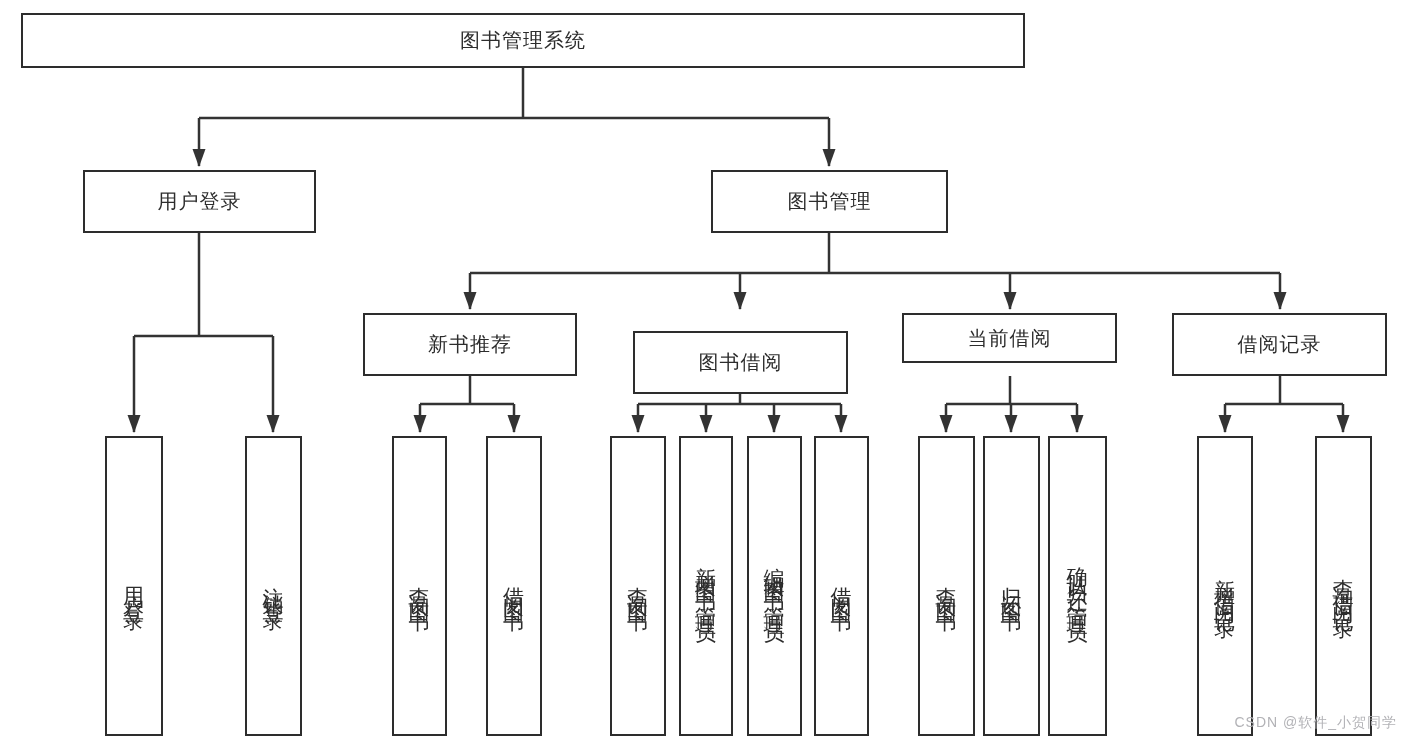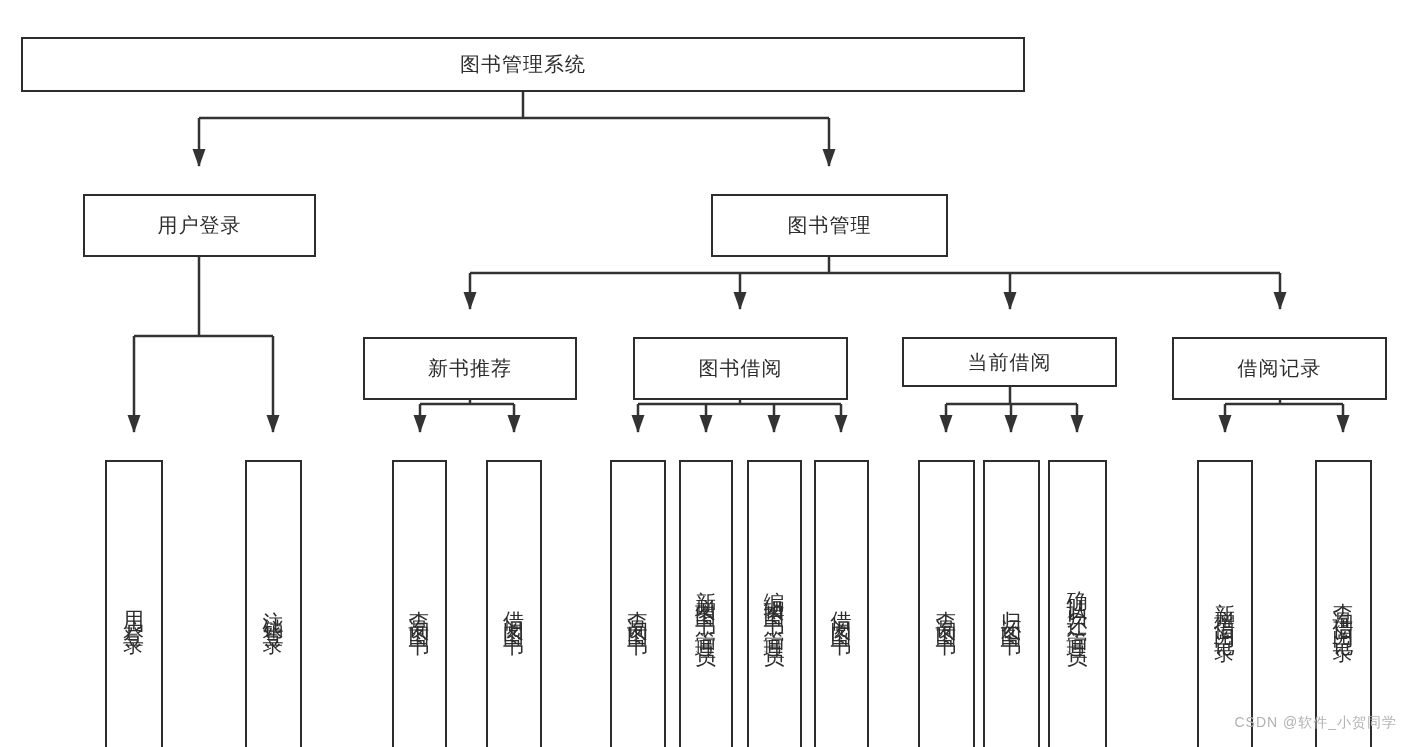--- a/index.html
+++ b/index.html
@@ -20,21 +20,20 @@
   #wires{position:absolute;left:0;top:0;width:1405px;height:747px;}
   .wire{stroke:var(--line);stroke-width:2.5;fill:none;}
   .node{
     position:absolute;
     box-sizing:border-box;
     border:2.5px solid var(--border);
     background:#ffffff;
     color:var(--text);
     display:flex;align-items:center;justify-content:center;
     text-align:center;
-    margin-top:24px;
   }
   .hnode{font-size:20px;letter-spacing:1px;}
   .vnode{font-size:21px;}
   .vnode > span{
     writing-mode:vertical-rl;
     text-orientation:mixed;
     letter-spacing:8px;
     line-height:1;
     white-space:nowrap;
   }
@@ -107,21 +106,21 @@
   <div class="node hnode" style="left:83px;top:170px;width:233px;height:63px;">
     <span>用户登录</span>
   </div>
   <div class="node hnode" style="left:363px;top:313px;width:214px;height:63px;">
     <span>新书推荐</span>
   </div>
 
   <div class="node hnode" style="left:711px;top:170px;width:237px;height:63px;">
     <span>图书管理</span>
   </div>
-  <div class="node hnode" style="left:633px;top:313px;width:215px;height:63px;">
+  <div class="node hnode" style="left:633px;top:331px;width:215px;height:63px;">
     <span>图书借阅</span>
   </div>
   <div class="node hnode" style="left:902px;top:313px;width:215px;height:50px;">
     <span>当前借阅</span>
   </div>
   <div class="node hnode" style="left:1172px;top:313px;width:215px;height:63px;">
     <span>借阅记录</span>
   </div>
 
   <div class="node vnode" style="left:105px;top:436px;width:58px;height:300px;">

